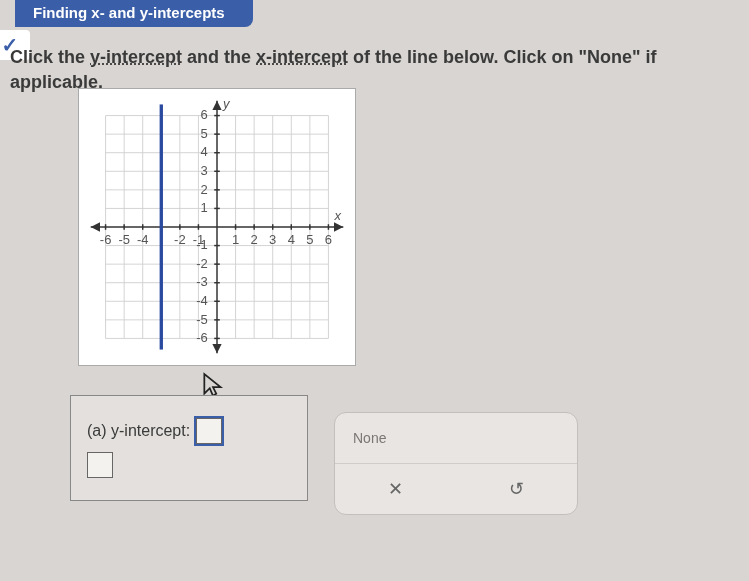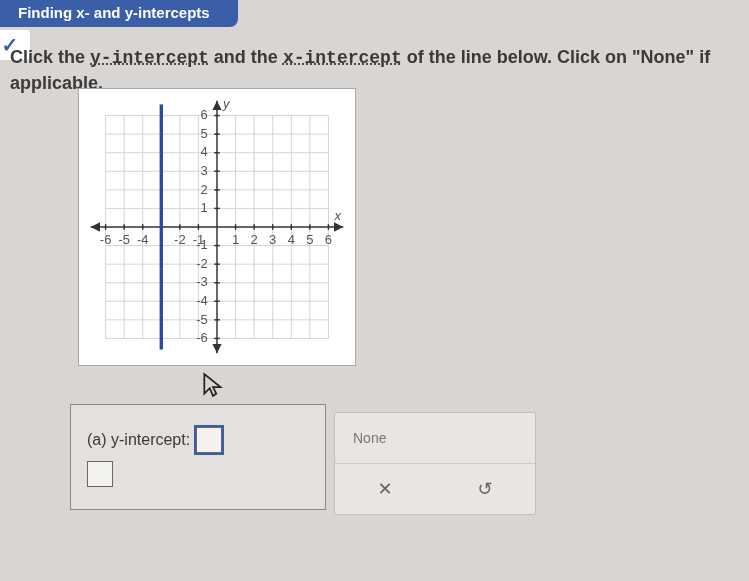--- a/index.html
+++ b/index.html
@@ -7,21 +7,21 @@
     width: 749px;
     height: 581px;
     background: #d8d5d2;
     font-family: Arial, sans-serif;
     color: #3a3a3a;
     position: relative;
     overflow: hidden;
   }
   .header-tab {
     position: absolute;
-    top: 0; left: 0;
+    top: 0; left: 15px;
     background: #3b5ea8;
     color: #fff;
     padding: 4px 28px 6px 18px;
     font-weight: bold;
     font-size: 15px;
     border-radius: 0 0 8px 0;
   }
   .checkmark-tab {
     position: absolute;
     top: 30px;
@@ -41,21 +41,20 @@
     position: absolute;
     top: 45px;
     left: 10px;
     right: 10px;
     font-size: 18px;
     font-weight: bold;
     line-height: 1.4;
   }
   .keyword {
     text-decoration: underline dotted;
-    font-family: Liberation Mono, monospace;
   }
   .graph-wrap {
     position: absolute;
     top: 88px;
     left: 78px;
     width: 278px;
     height: 278px;
     background: #fff;
     border: 1px solid #aaa;
     padding: 8px;
@@ -67,23 +66,23 @@
   }
   .cursor-icon {
     position: absolute;
     top: 372px;
     left: 202px;
     font-size: 26px;
     color: #222;
   }
   .answer-box {
     position: absolute;
-    top: 404px;
+    top: 395px;
     left: 70px;
-    width: 256px;
+    width: 238px;
     border: 1px solid #888;
     background: #e3e0dd;
     padding: 14px 16px;
   }
   .answer-row {
     display: flex;
     align-items: center;
     gap: 6px;
     font-size: 16px;
     margin: 8px 0;
@@ -97,24 +96,24 @@
     align-items: center;
     justify-content: center;
   }
   .input-active {
     outline: 2px solid #3b5ea8;
   }
   .tool-panel {
     position: absolute;
     top: 412px;
     left: 334px;
-    width: 202px;
+    width: 244px;
     border: 1px solid #c2c0be;
     background: #e8e5e2;
-    border-radius: 2px;
+    border-radius: 12px;
   }
   .tool-top {
     padding: 16px 18px;
     border-bottom: 1px solid #cfccc9;
   }
   .none-btn {
     font-size: 14px;
     color: #7a7774;
     cursor: default;
   }

